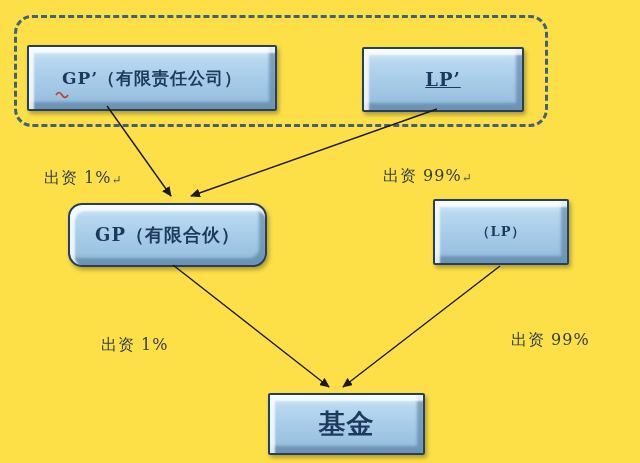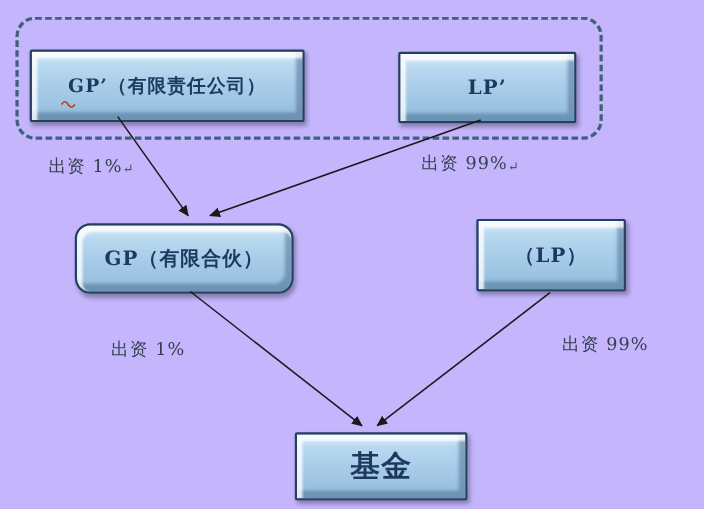--- a/index.html
+++ b/index.html
@@ -4,21 +4,21 @@
 <style>
   html, body {
     margin: 0;
     padding: 0;
     background: #ffffff;
   }
   .stage {
     position: relative;
     width: 640px;
     height: 463px;
-    background: #c4b5fd;
+    background: #fde047;
     overflow: hidden;
     font-family: "DejaVu Serif", "Liberation Serif", serif;
   }
   .dashed-group {
     position: absolute;
     left: 14px;
     top: 15px;
     width: 528px;
     height: 106px;
     border: 3px dashed #41607c;
@@ -37,31 +37,32 @@
     box-shadow:
       inset 3px 4px 2px 2px rgba(255,255,255,0.8),
       inset -4px -5px 3px 2px rgba(78,115,150,0.55),
       2px 3px 4px rgba(0,0,0,0.3);
     color: #1d3a5e;
     font-weight: 600;
     letter-spacing: 1px;
     z-index: 2;
   }
   .node-gp-prime { left: 27px;  top: 45px;  width: 246px; height: 62px; font-size: 17px; }
-  .node-lp-prime { left: 362px; top: 47px;  width: 158px; height: 61px; font-size: 18px; }
+  .node-lp-prime { left: 362px; top: 47px;  width: 158px; height: 61px; font-size: 18px; text-decoration: underline; }
   .node-gp       { left: 68px;  top: 203px; width: 195px; height: 60px; font-size: 18px; border-radius: 14px; }
-  .node-lp       { left: 433px; top: 199px; width: 132px; height: 62px; font-size: 18px; }
+  .node-lp       { left: 433px; top: 199px; width: 132px; height: 62px; font-size: 13px; }
   .node-fund     { left: 268px; top: 393px; width: 153px; height: 58px; font-size: 27px; }
   .edge-label {
     position: absolute;
     color: #333f4c;
     font-size: 16px;
     letter-spacing: 1px;
     white-space: nowrap;
     z-index: 3;
+    margin-top: 27px;
   }
   .edge-label .return-mark {
     font-size: 12px;
     color: #4a5560;
     vertical-align: -1px;
   }
   .lbl-1 { left: 44px;  top: 141px; }
   .lbl-2 { left: 383px; top: 139px; }
   .lbl-3 { left: 101px; top: 308px; }
   .lbl-4 { left: 511px; top: 303px; }

